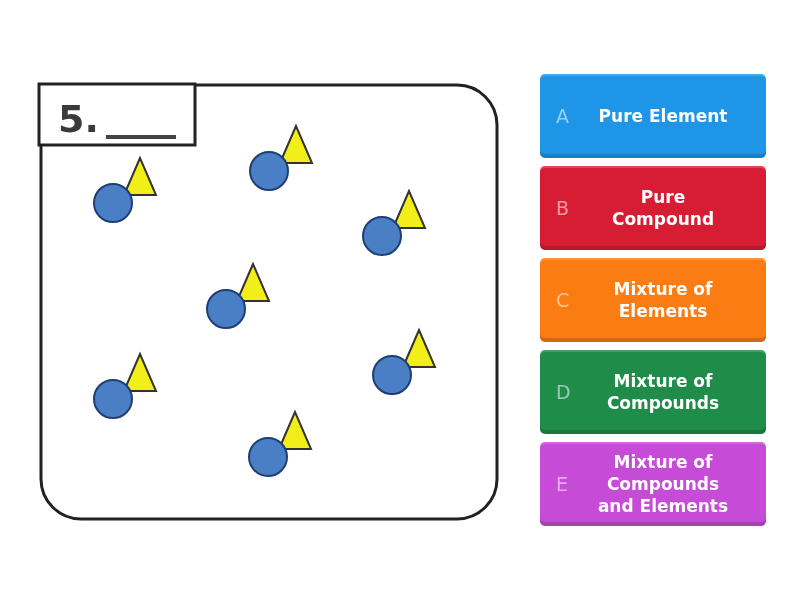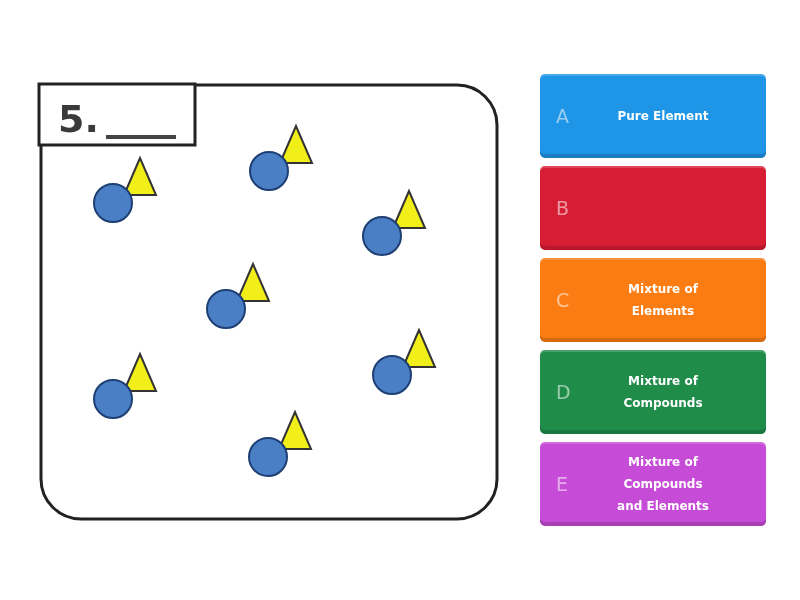--- a/index.html
+++ b/index.html
@@ -5,21 +5,21 @@
   html, body { margin:0; padding:0; }
   body { width:800px; height:600px; background:#ffffff; position:relative; overflow:hidden; font-family:"DejaVu Sans", sans-serif; }
   .figure { position:absolute; left:30px; top:72px; width:480px; height:460px; }
   .answers { position:absolute; left:540px; top:74px; width:226px; }
   .answer {
     position:relative; height:84px; margin-bottom:8px; border-radius:5px;
     box-sizing:border-box; display:flex; align-items:center; cursor:pointer;
     box-shadow: inset 0 -4px 0 rgba(0,0,0,0.15), inset 0 2px 0 rgba(255,255,255,0.18);
   }
   .answer .letter { position:absolute; left:16px; top:50%; transform:translateY(-50%); font-size:19px; color:rgba(255,255,255,0.55); }
-  .answer .label { width:100%; padding-left:28px; padding-right:8px; box-sizing:border-box; text-align:center; color:#fff; font-weight:bold; font-size:12px; line-height:22px; white-space:pre-line; }
+  .answer .label { width:100%; padding-left:28px; padding-right:8px; box-sizing:border-box; text-align:center; color:#fff; font-weight:bold; font-size:17px; line-height:22px; white-space:pre-line; }
 </style>
 </head>
 <body>
 
 <div class="figure">
   <svg width="480" height="460" viewBox="30 72 480 460">
     <rect x="41" y="85" width="456" height="434" rx="40" ry="40" fill="#fff" stroke="#222" stroke-width="3"></rect>
     <rect x="39" y="84" width="156" height="61" fill="#fff" stroke="#222" stroke-width="3"></rect>
     <text x="58" y="132" font-family="DejaVu Sans, sans-serif" font-size="38" font-weight="bold" fill="#3a3a3a">5.</text>
     <line x1="106" y1="137" x2="176" y2="137" stroke="#444" stroke-width="4"></line>
@@ -56,20 +56,22 @@
   </svg>
 </div>
 
 <div class="answers">
   <div class="answer" style="background: rgb(30, 149, 230);">
     <span class="letter">A</span>
     <span class="label">Pure Element</span>
   </div>
   <div class="answer" style="background: rgb(215, 29, 52);">
     <span class="letter">B</span>
+    <span class="label">Pure
+Compound</span>
   </div>
   <div class="answer" style="background: rgb(251, 124, 19);">
     <span class="letter">C</span>
     <span class="label">Mixture of
 Elements</span>
   </div>
   <div class="answer" style="background: rgb(31, 140, 74);">
     <span class="letter">D</span>
     <span class="label">Mixture of
 Compounds</span>

